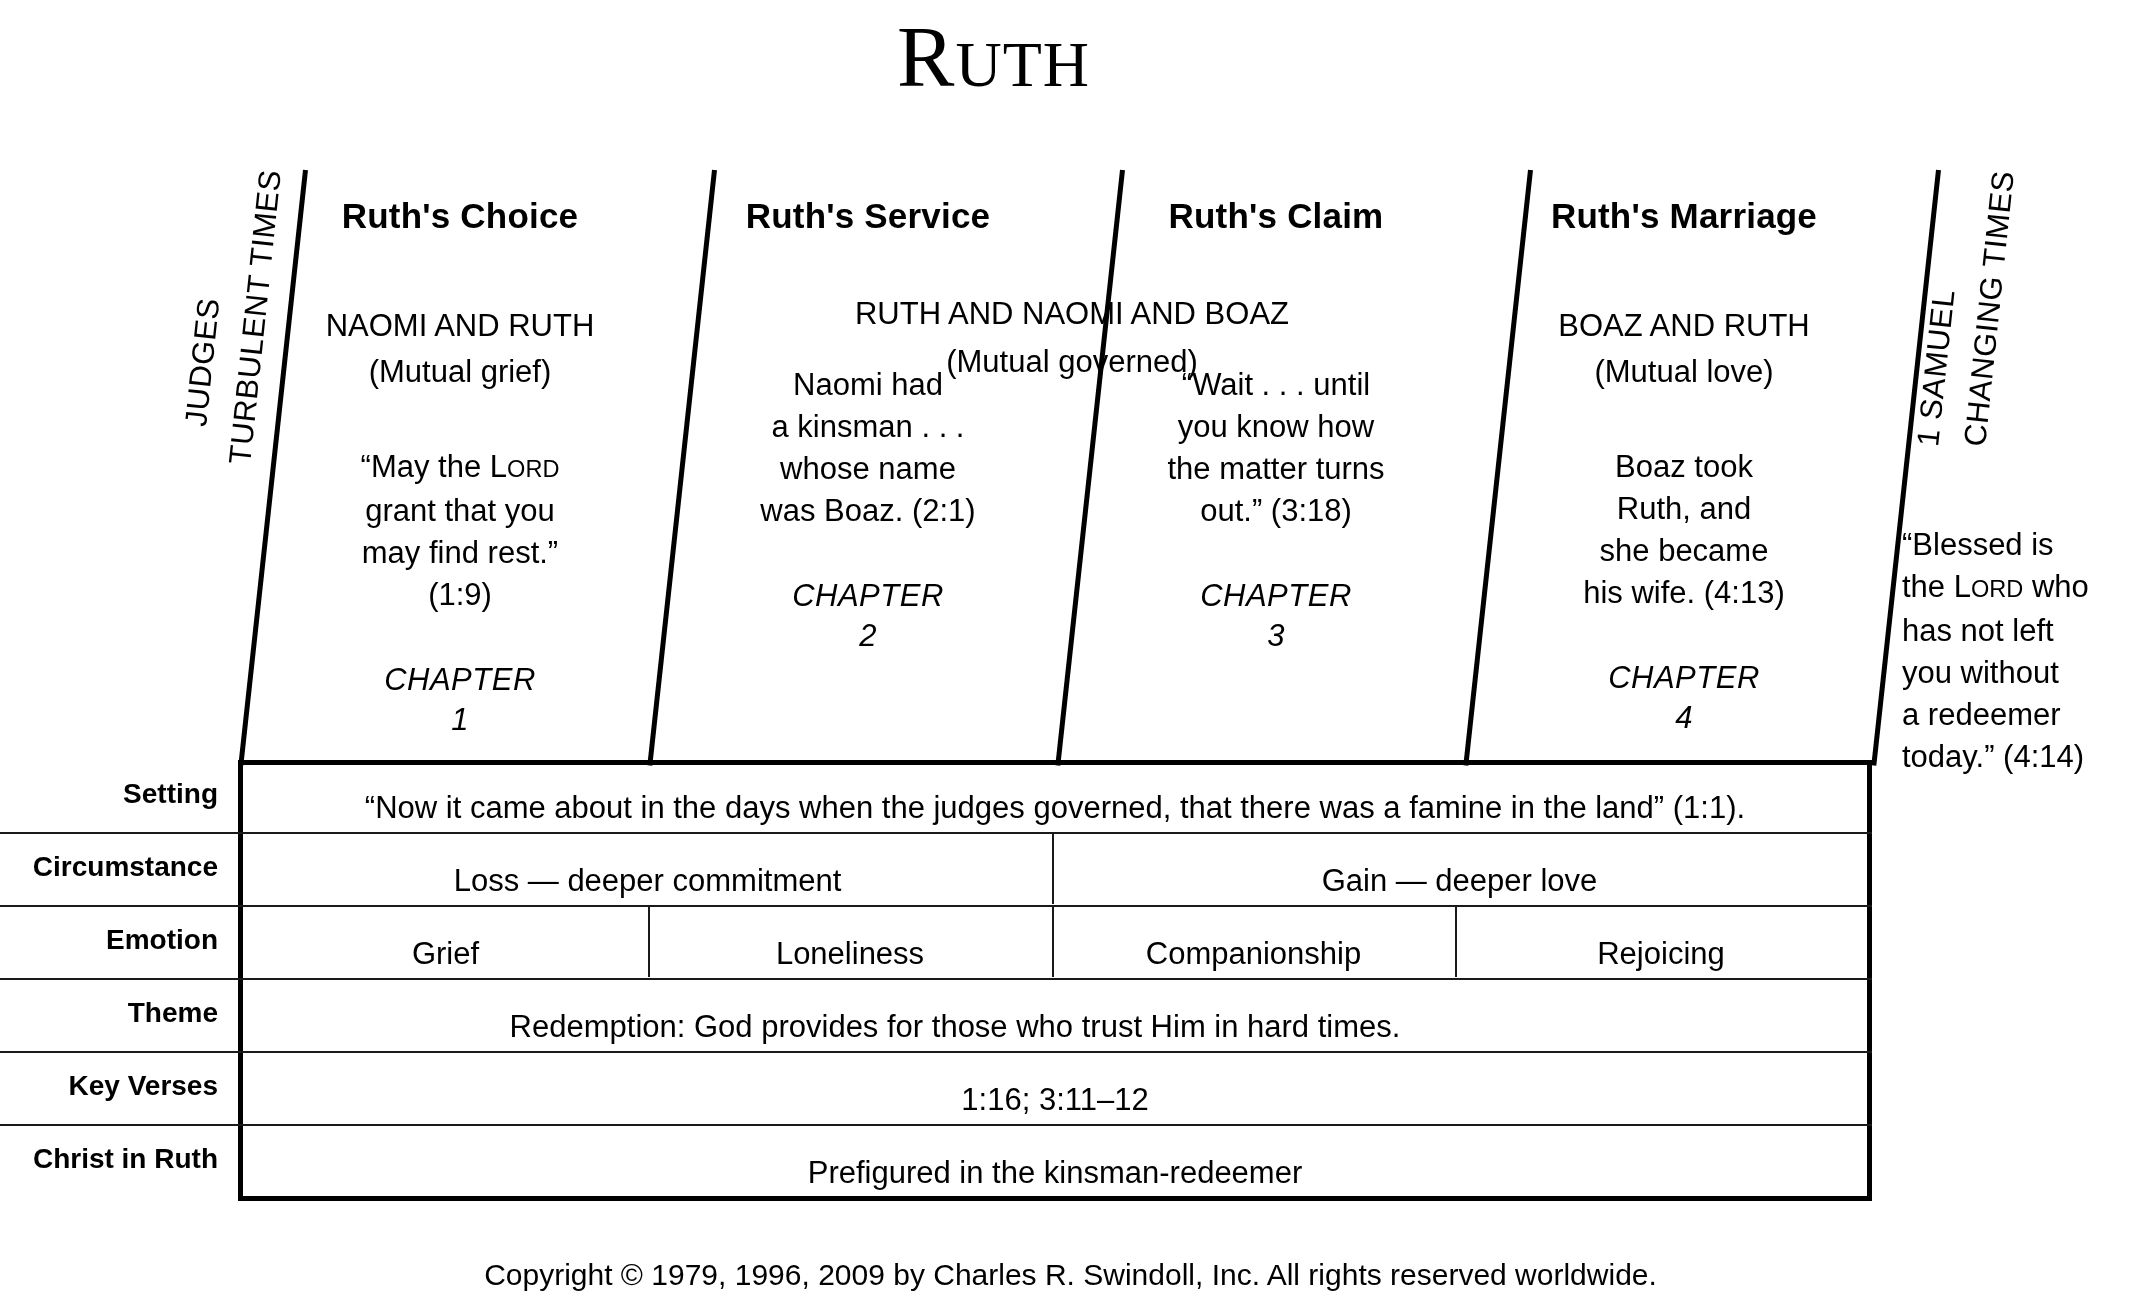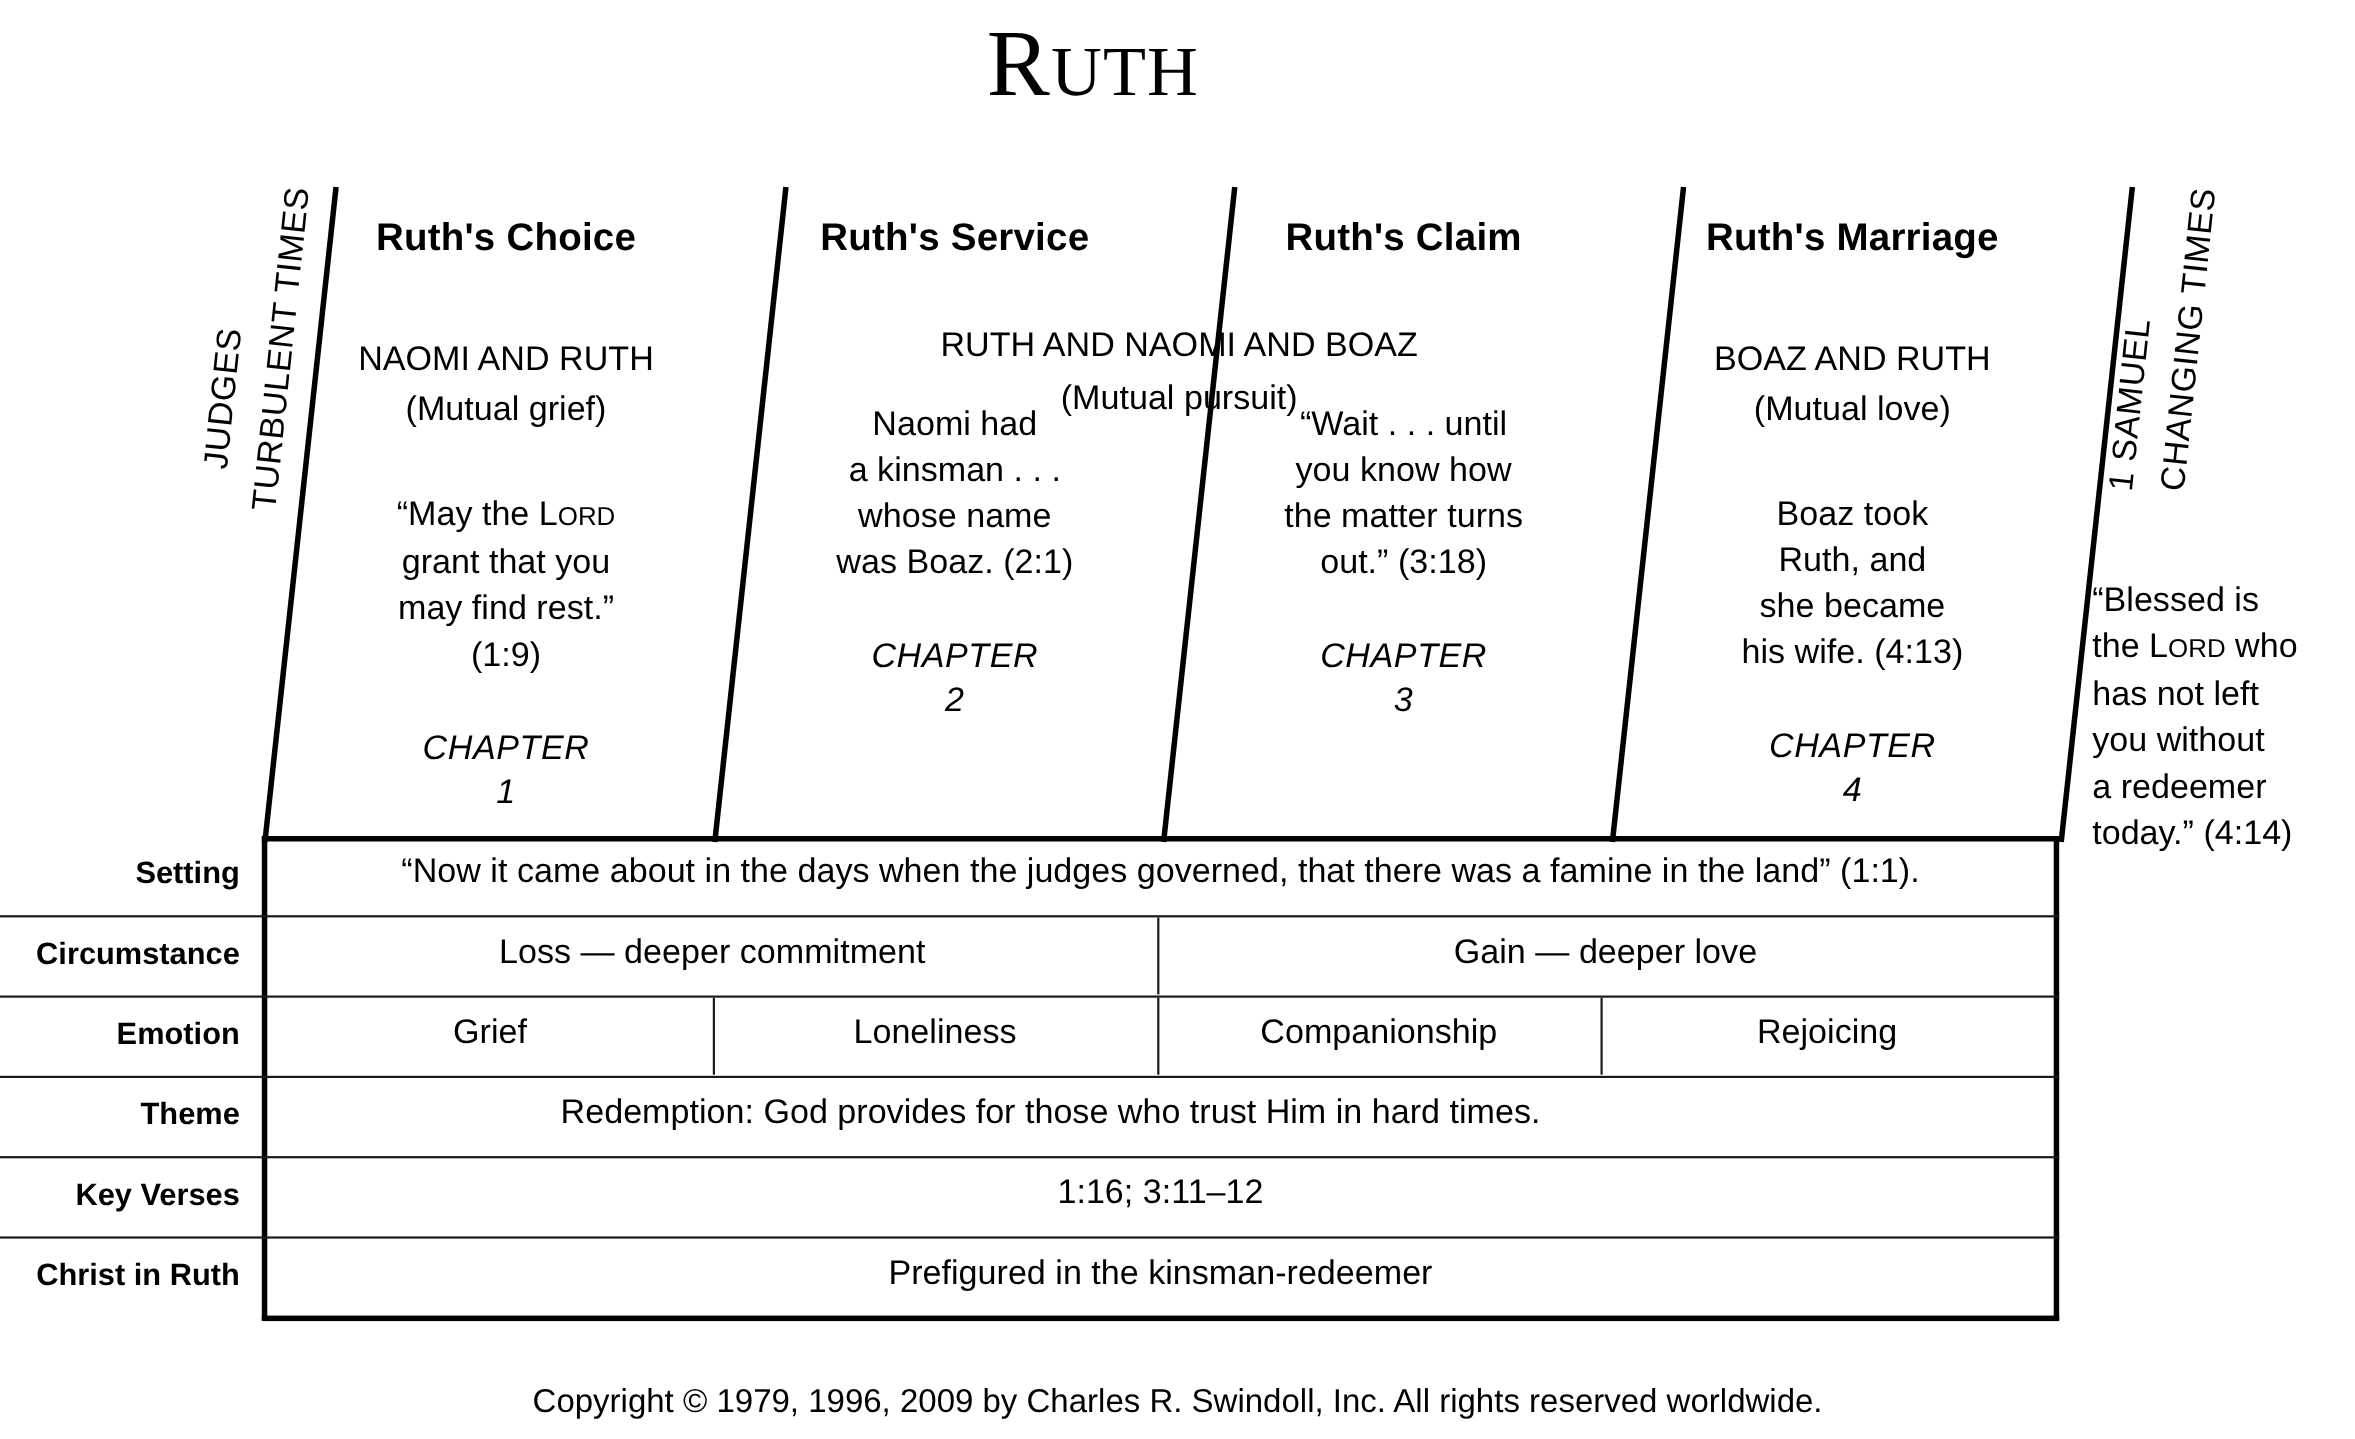--- a/index.html
+++ b/index.html
@@ -144,20 +144,21 @@
     font-size: 28px;
     font-weight: bold;
     white-space: nowrap;
   }
   .rowcell {
     position: absolute;
     text-align: center;
     font-size: 31px;
     font-weight: 400;
     white-space: nowrap;
+    margin-top: 16px;
   }
   .vdiv {
     position: absolute;
     width: 2px;
     background: #1a1a1a;
   }
 
   
   #copyright {
     position: absolute;
@@ -214,21 +215,21 @@
       <div>whose name</div>
       <div>was Boaz. (2:1)</div>
     </div>
     <div class="col-chapter" style="margin-top:44px;">
       <div>CHAPTER</div>
       <div>2</div>
     </div>
   </div>
 
   <div style="position:absolute; left:676px; top:296px; width:792px; text-align:center; font-size:31px; white-space:nowrap;">RUTH AND NAOMI AND BOAZ</div>
-  <div style="position:absolute; left:676px; top:344px; width:792px; text-align:center; font-size:31px; white-space:nowrap;">(Mutual pursuit)</div>
+  <div style="position:absolute; left:676px; top:344px; width:792px; text-align:center; font-size:31px; white-space:nowrap;">(Mutual governed)</div>
 
   <div class="col" style="left:1084px; top:176px; width:384px;">
     <div class="col-title">Ruth's Claim</div>
     <div class="col-quote" style="margin-top:128px;">
       <div>“Wait . . . until</div>
       <div>you know how</div>
       <div>the matter turns</div>
       <div>out.” (3:18)</div>
     </div>
     <div class="col-chapter" style="margin-top:44px;">

